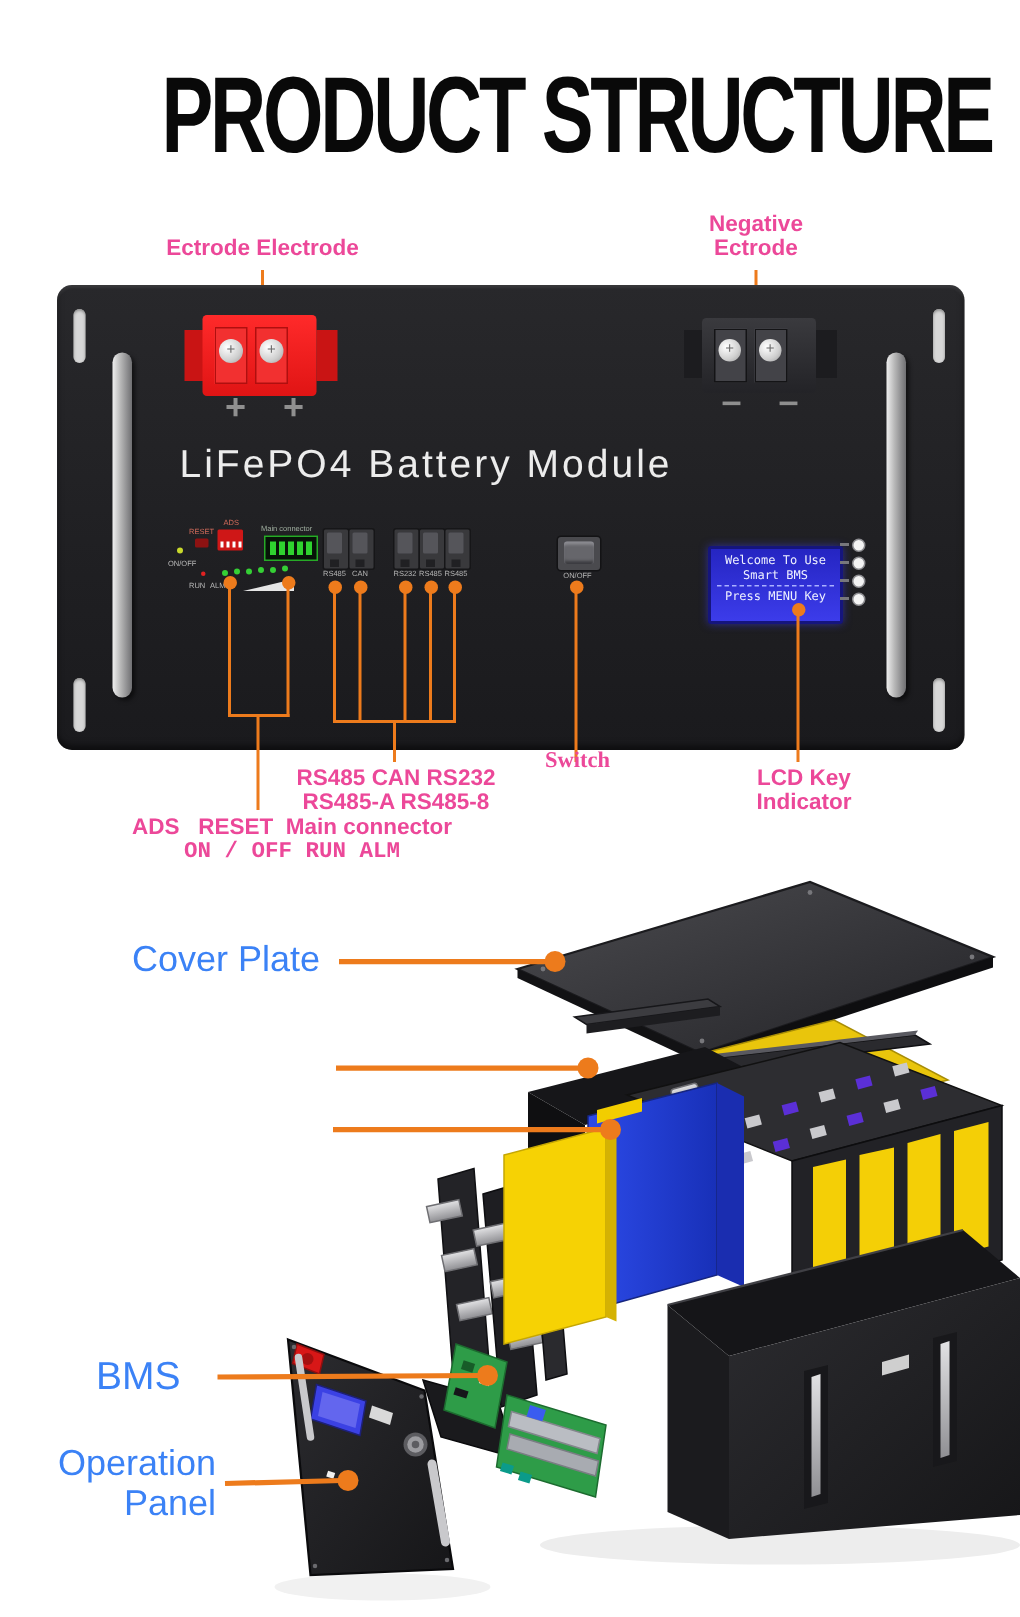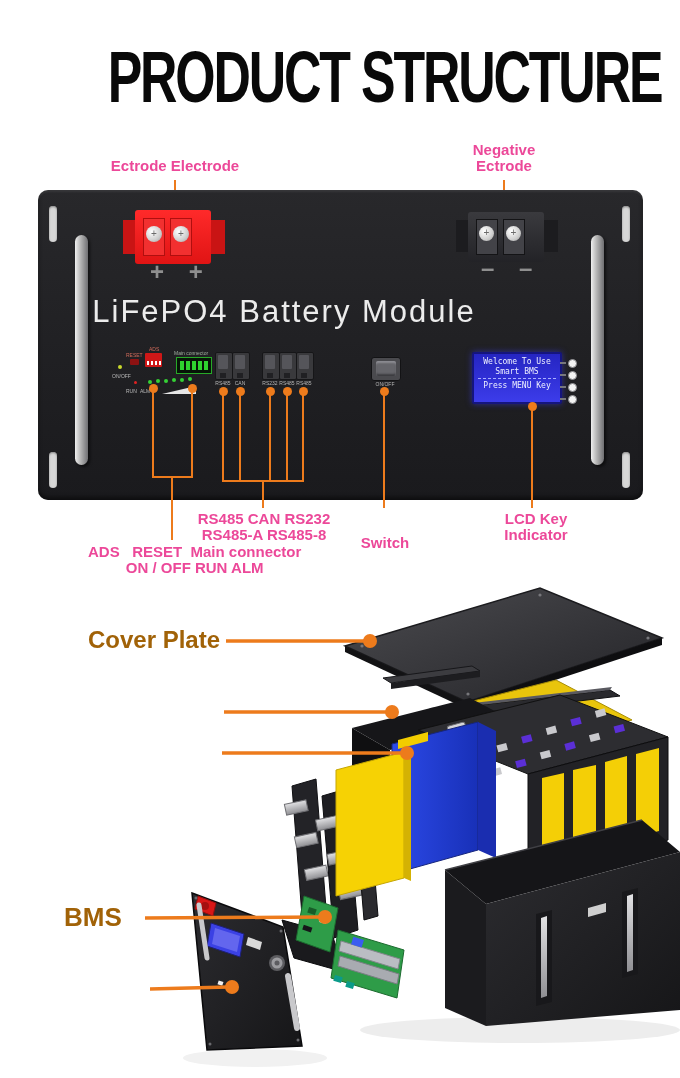--- a/index.html
+++ b/index.html
@@ -8,21 +8,21 @@
   .abs{position:absolute;}
 
   
   #title{left:0;top:36px;width:680px;text-align:center;}
   #title .t{display:inline-block;font-weight:900;font-size:72px;color:#090909;
     letter-spacing:-3px;transform:scale(0.72,1.0);transform-origin:center;
     white-space:nowrap;}
 
   
   .lbl{color:#ec4899;font-weight:bold;font-size:15px;line-height:16px;text-align:center;}
-  .bigLbl{color:#a16207;font-weight:bold;font-size:24px;line-height:26px;white-space:nowrap;}
+  .bigLbl{color:#3b82f6;font-weight:normal;font-size:24px;line-height:26px;white-space:nowrap;}
 
   
   .oline{background:#ED7B1C;}
   .odot{width:9px;height:9px;border-radius:50%;background:#ED7B1C;}
 
   
   #panel{left:38px;top:190px;width:605px;height:310px;border-radius:10px;
     background:linear-gradient(180deg,#28282b 0%,#202023 55%,#1a1a1d 100%);
     box-shadow:inset 0 2px 2px rgba(255,255,255,.08), inset 0 -3px 4px rgba(0,0,0,.5);}
   .slot{width:8px;height:36px;border-radius:4px;background:#d7d7d7;box-shadow:inset 0 1px 2px #888;}
@@ -35,21 +35,21 @@
     color:#6a6a6a;text-align:center;}
   #posTerm .tab{background:#c91414;}
   #posTerm .body{background:linear-gradient(180deg,#ff2a2a,#e01414);}
   #posTerm .blk{background:#f23030;box-shadow:inset 0 0 0 1px #b00f0f;}
   #negTerm .tab{background:#1c1c1f;}
   #negTerm .body{background:linear-gradient(180deg,#3a3a3e,#232327);}
   #negTerm .blk{background:#434348;box-shadow:inset 0 0 0 1px #141416;}
   .marks{color:#8f8f8f;font-size:24px;font-weight:bold;letter-spacing:9px;white-space:nowrap;}
 
   #moduleTitle{left:0;top:104px;width:492px;text-align:center;color:#ececec;
-    font-size:31px;letter-spacing:2px;font-weight:500;}
+    font-size:26px;letter-spacing:2px;font-weight:500;}
 
   
   .tiny{font-size:5px;color:#b9b9b9;white-space:nowrap;}
   .tinyRed{font-size:5px;color:#cf6a5a;white-space:nowrap;}
   .led{border-radius:50%;}
 
   
   .port{width:16px;height:26px;background:#39393c;border:1px solid #161618;border-radius:2px;}
   .port .inner{position:absolute;left:2px;top:2px;width:10px;height:14px;background:#55555a;border-radius:1px;}
   .port .notch{position:absolute;left:4px;bottom:1px;width:6px;height:5px;background:#202023;}
@@ -57,21 +57,21 @@
 
   
   #swBody{width:28px;height:22px;background:#4a4a4e;border:1px solid #131315;border-radius:3px;}
   #swBody .in{position:absolute;left:4px;top:3px;width:20px;height:15px;background:#66666b;
     border-radius:2px;box-shadow:inset 0 2px 2px #8c8c92, inset 0 -2px 2px #3c3c40;}
 
   
   #lcd{width:86px;height:48px;background:linear-gradient(180deg,#2525c2,#3c3cea);
     border:2px solid #15157d;border-radius:2px;color:#eef0ff;
     font-family:"DejaVu Sans Mono",monospace;font-size:8px;line-height:10px;text-align:center;
-    box-shadow:0 0 6px rgba(60,60,240,.55);}
+    box-shadow:0 0 6px rgba(60,60,240,.55);margin-top:12px;}
   #lcd .dash{border-top:1px dashed #aab0ff;margin:1px 4px 2px 4px;}
   .lcdBtn{width:7px;height:7px;border-radius:50%;background:#f3f3f3;border:1px solid #8c8c90;}
   .lcdBtnLbl{width:6px;height:2px;background:#77777c;}
 
   
   #exploded{left:0;top:578px;width:680px;height:500px;}
   #opLabel{text-align:right;line-height:27px;}
 </style>
 </head>
 <body>
@@ -227,28 +227,28 @@
 <div class="abs odot" style="left:380px;top:387px;"></div>
 <div class="abs oline" style="left:383px;top:394px;width:2px;height:114px;"></div>
 
 <div class="abs odot" style="left:528px;top:402px;"></div>
 <div class="abs oline" style="left:531px;top:409px;width:2px;height:99px;"></div>
 
 <div class="abs lbl" style="left:178px;top:511px;width:172px;">
   <div>RS485 CAN RS232</div>
   <div>RS485-A RS485-8</div>
 </div>
-<div class="abs lbl" style="left:345px;top:535px;width:80px;">Switch</div>
+<div class="abs lbl" style="left:345px;top:499px;width:80px;font-family:Liberation Serif, serif;">Switch</div>
 <div class="abs lbl" style="left:496px;top:511px;width:80px;">
   <div>LCD Key</div>
   <div>Indicator</div>
 </div>
 <div class="abs lbl" style="left:88px;top:544px;text-align:center;">
   <div style="white-space:pre;">ADS   RESET  Main connector</div>
-  <div style="">ON / OFF  RUN ALM</div>
+  <div style="font-family:Liberation Mono, monospace;">ON / OFF  RUN ALM</div>
 </div>
 
 <div id="exploded" class="abs">
 
 <svg width="680" height="500" viewBox="0 0 680 500">
   <defs>
     <linearGradient id="gCover" x1="0" y1="0" x2="1" y2="1">
       <stop offset="0" stop-color="#4b4b4f"></stop>
           <stop offset="1" stop-color="#232327"></stop>
     </linearGradient>
@@ -417,13 +417,17 @@
     <circle cx="392" cy="134" r="7"></circle>
     <circle cx="407" cy="175" r="7"></circle>
     <circle cx="325" cy="339" r="7"></circle>
     <circle cx="232" cy="409" r="7"></circle>
   </g>
 </svg>
 
   
   <div class="abs bigLbl" style="left:88px;top:49px;">Cover Plate</div>
   <div class="abs bigLbl" style="left:64px;top:326px;font-size:26px;">BMS</div>
+  <div id="opLabel" class="abs bigLbl" style="left:20px;top:384px;width:124px;">
+    <div>Operation</div>
+    <div>Panel</div>
+  </div>
 </div>
 
 </body></html>

